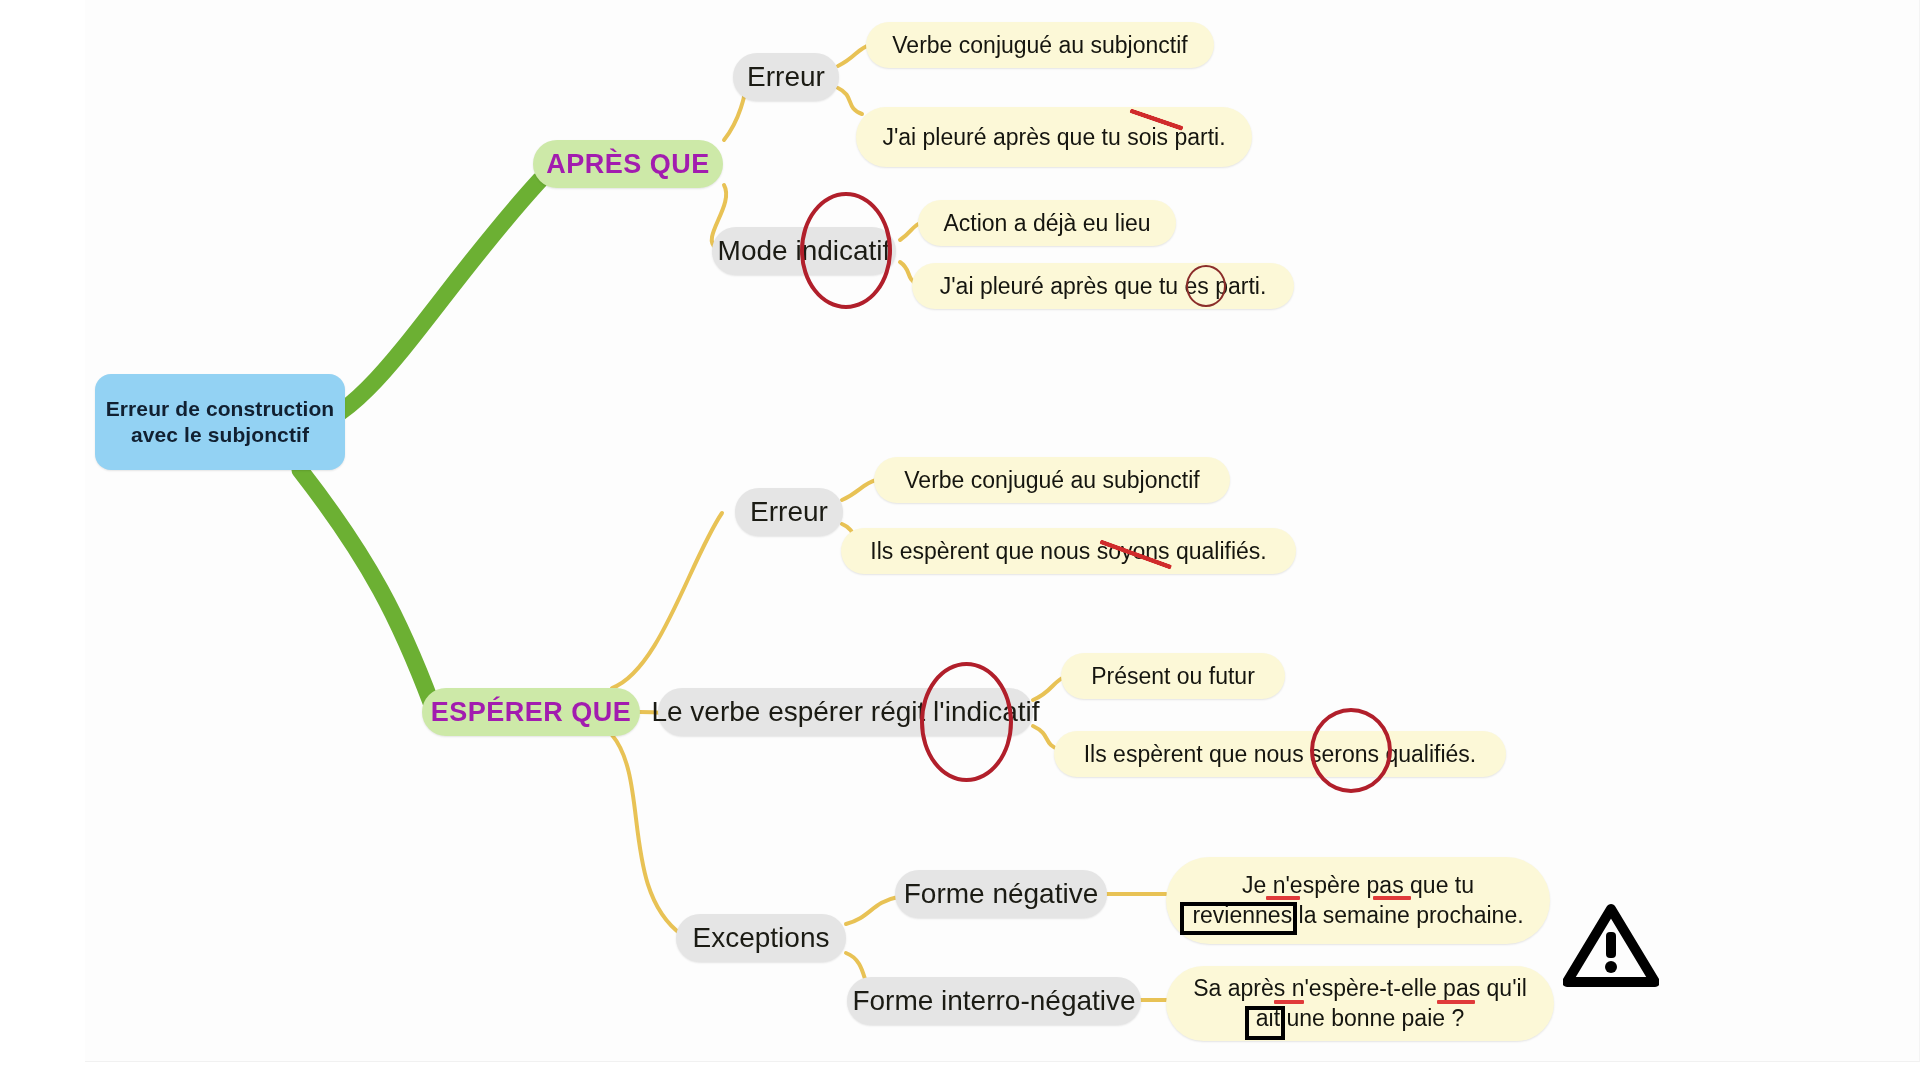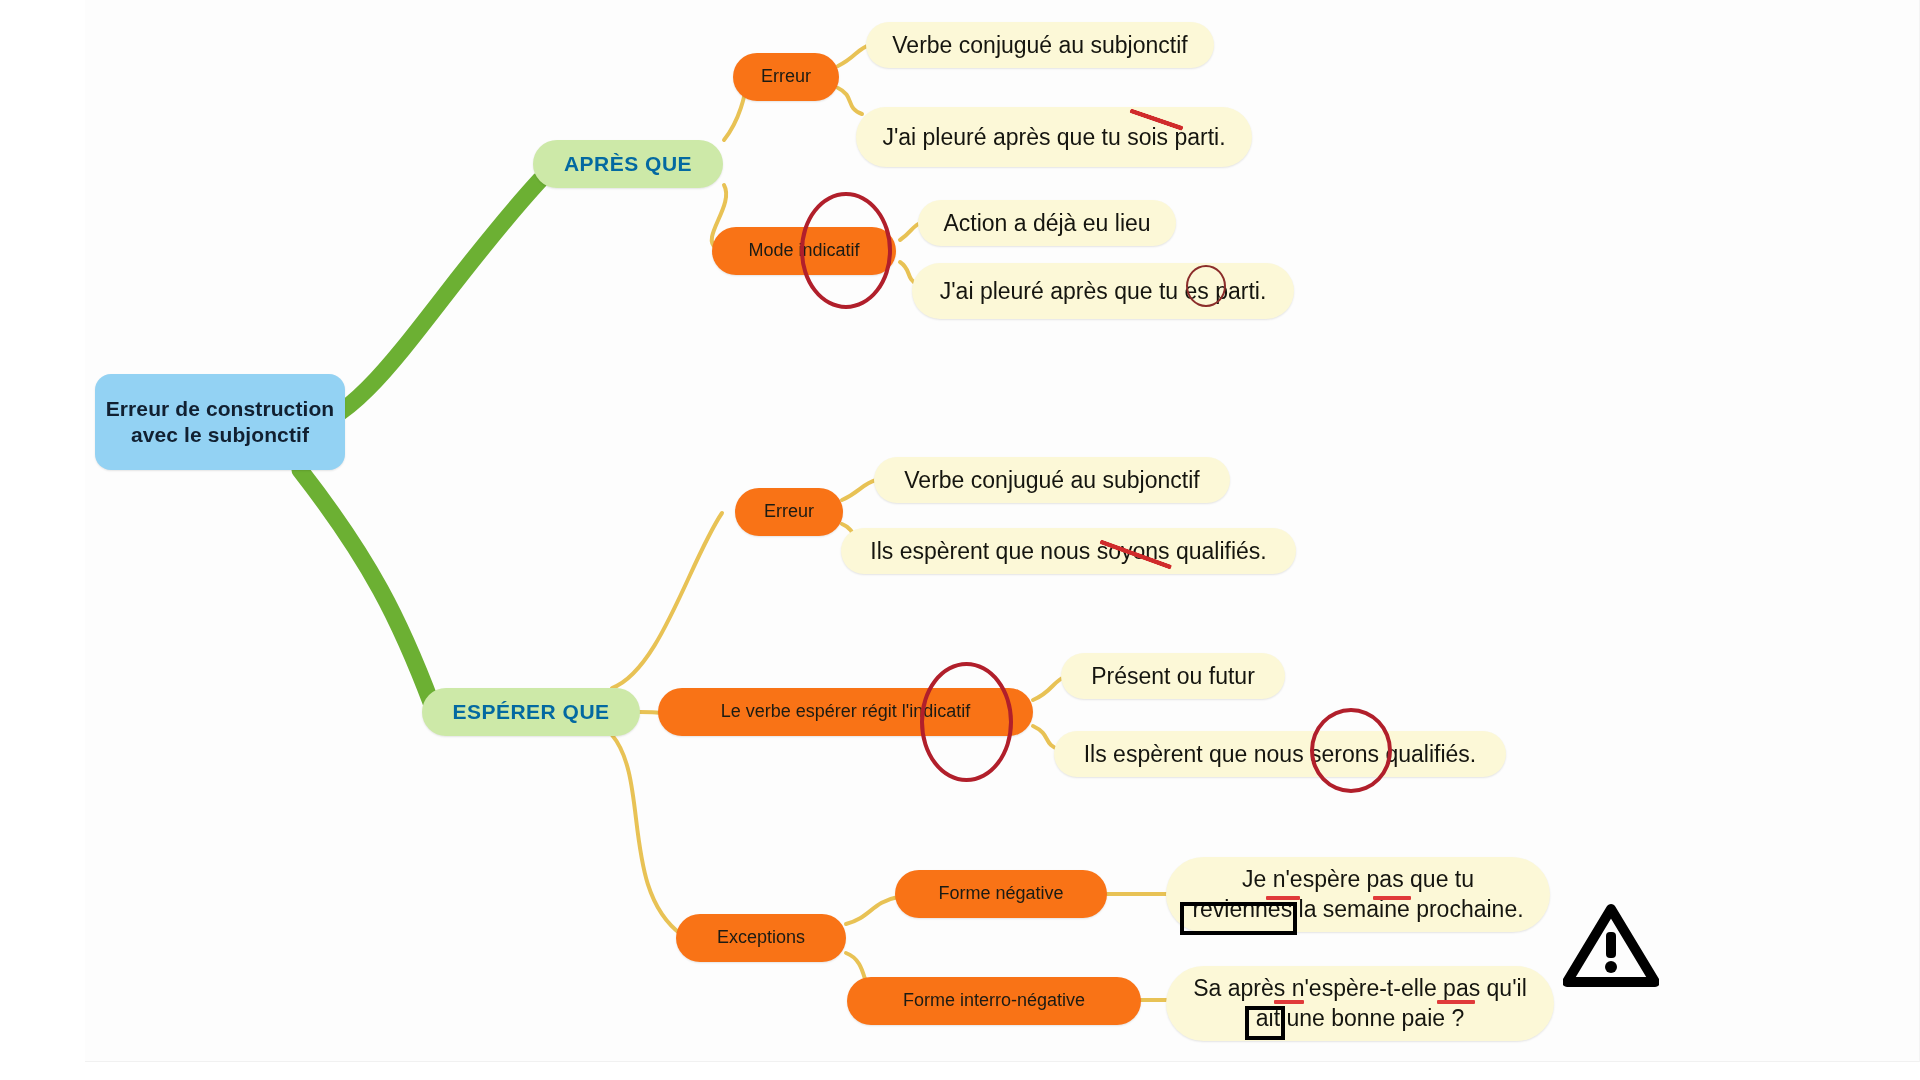--- a/index.html
+++ b/index.html
@@ -59,27 +59,27 @@
     font-weight: bold;
     font-size: 21px;
     border-radius: 16px;
     white-space: normal;
     color: #112031;
     letter-spacing: 0.1px;
   }
   .node.main {
     background: #cde9a8;
     font-weight: bold;
-    font-size: 21px;
+    font-size: 27px;
     letter-spacing: 0.5px;
-    color: #0369a1;
+    color: #a21caf;
   }
   .node.sub {
-    background: #f97316;
-    font-size: 18px;
+    background: #e5e5e5;
+    font-size: 28px;
     font-weight: normal;
     color: #1b1b14;
   }
   .node.leaf {
     background: #fcf8d7;
     font-size: 23px;
     font-weight: normal;
     color: #15150f;
   }
   .node.leaf.two-line {
@@ -193,21 +193,21 @@
   <div class="node sub" style="left:712px; top:227px; width:184px; height:48px;">
     <span>Mode indicatif</span>
   </div>
 
   <div class="ellipse-red" style="left:800px; top:192px; width:92px; height:117px;"></div>
 
   <div class="node leaf" style="left:918px; top:200px; width:258px; height:46px;">
     <span>Action a déjà eu lieu</span>
   </div>
 
-  <div class="node leaf" style="left:912px; top:263px; width:382px; height:56px;">
+  <div class="node leaf" style="left:912px; top:263px; width:382px; height:46px;">
     <span>J'ai pleuré après que tu es parti.</span>
   </div>
 
   <div class="ellipse-red thin" style="left:1186px; top:265px; width:40px; height:42px;"></div>
 
   <div class="node main" style="left:422px; top:688px; width:218px; height:48px;">
     <span>ESPÉRER QUE</span>
   </div>
 
   <div class="node sub" style="left:735px; top:488px; width:108px; height:48px;">
@@ -245,21 +245,21 @@
   </div>
 
   <div class="node sub" style="left:895px; top:870px; width:212px; height:48px;">
     <span>Forme négative</span>
   </div>
 
   <div class="node sub" style="left:847px; top:977px; width:294px; height:48px;">
     <span>Forme interro-négative</span>
   </div>
 
-  <div class="node leaf two-line" style="left:1166px; top:857px; width:384px; height:75px; flex-direction:column; padding:4px 14px;">
+  <div class="node leaf two-line" style="left:1166px; top:857px; width:384px; height:87px; flex-direction:column; padding:4px 14px;">
     <span>Je n'espère pas que tu</span>
     <span>reviennes la semaine prochaine.</span>
   </div>
   <div class="underline-red" style="left:1266px; top:896px; width:34px;"></div>
   <div class="underline-red" style="left:1373px; top:896px; width:38px;"></div>
   <div class="box-black" style="left:1180px; top:902px; width:117px; height:33px;"></div>
 
   <div class="node leaf two-line" style="left:1166px; top:966px; width:388px; height:75px; flex-direction:column; padding:2px 14px;">
     <span>Sa après n'espère-t-elle pas qu'il</span>
     <span>ait une bonne paie ?</span>

